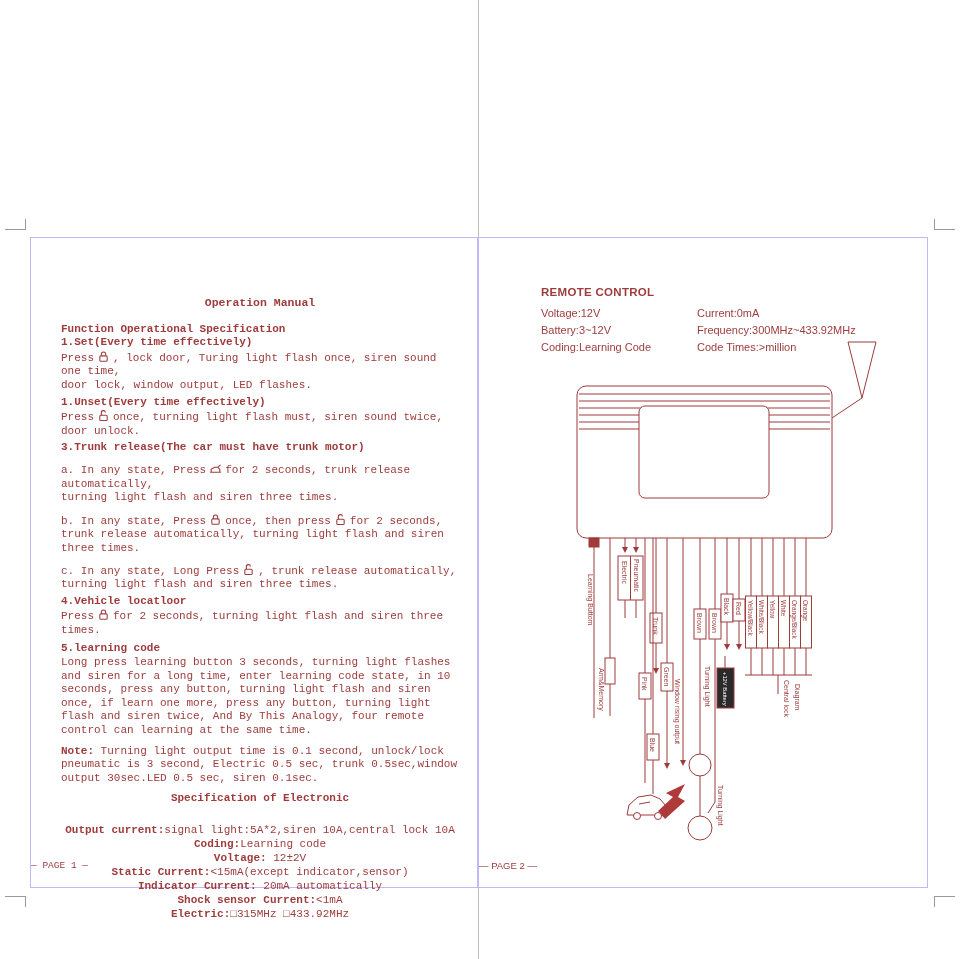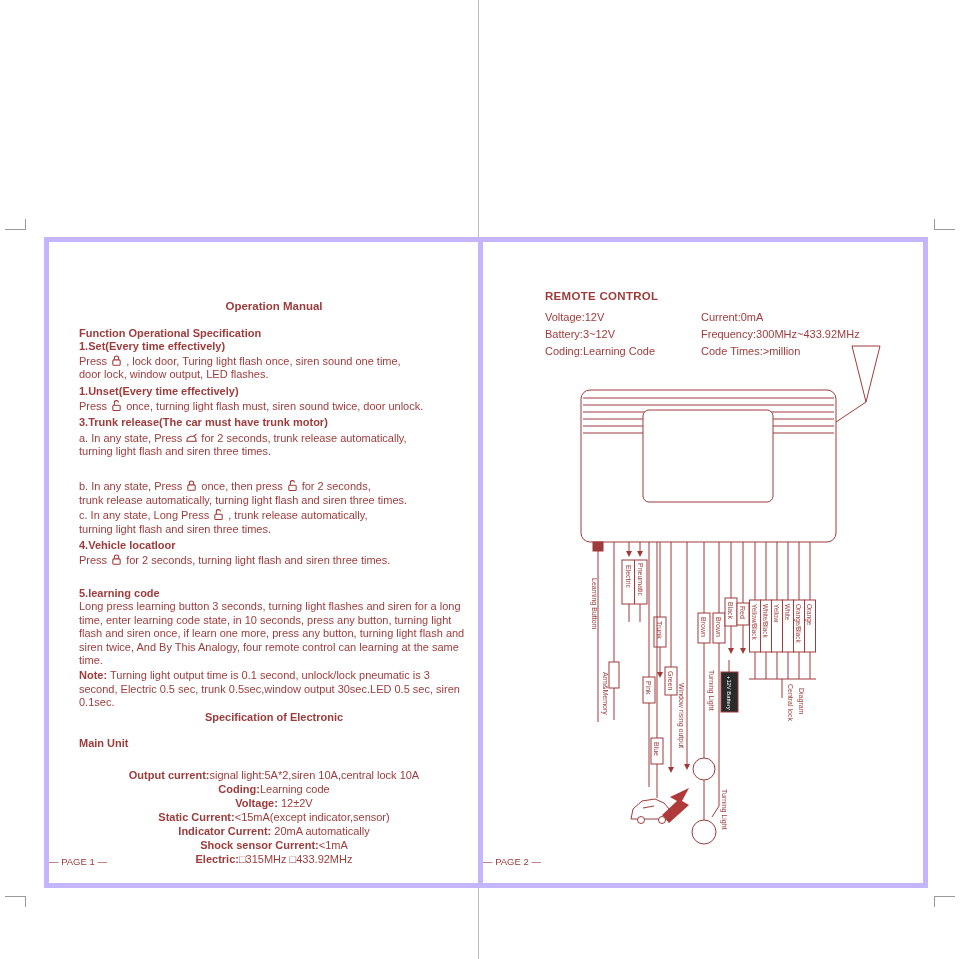--- a/index.html
+++ b/index.html
@@ -3,31 +3,31 @@
 <meta charset="utf-8">
 <style>
   * { margin:0; padding:0; box-sizing:border-box; }
   html,body { background:#ffffff; }
   body {
     position:relative; width:960px; height:959px; overflow:hidden;
     font-family:"Liberation Sans", sans-serif; color:#9e3b3b;
   }
   .divider-v { position:absolute; left:478px; top:0; width:1px; height:959px; background:#bdbdbd; }
   .crop { position:absolute; background:#9a9a9a; }
-  .page { position:absolute; top:237px; height:651px; border:5px solid #c4b5fd; background:#ffffff; }
-  #pageL { left:44px;  width:448px; }
+  .page { position:absolute; top:237px; height:651px; border:1px solid #c4b5fd; background:#ffffff; }
+  #pageL { left:30px;  width:448px;font-family:Liberation Mono, monospace; }
   #pageR { left:478px; width:450px; }
 
   .content { position:absolute; left:30px; right:18px; top:58px; font-size:11px; line-height:13.6px; }
   p { margin:0; }
   .bold { font-weight:bold; }
   .center { text-align:center; }
   .title { font-size:11.5px; margin-bottom:13px; }
-  .mt1 { margin-top:1px; } .mt3 { margin-top:3px; } .mt4 { margin-top:20px; }
-  .mt5 { margin-top:19px; } .mt13 { margin-top:13px; }
+  .mt1 { margin-top:7px; } .mt3 { margin-top:3px; } .mt4 { margin-top:8px; }
+  .mt5 { margin-top:5px; } .mt13 { margin-top:13px; }
   .specs { margin-top:17px; line-height:14px;text-align:center; }
   .pfooter { position:absolute; bottom:16px; left:0; width:100%; text-align:left; font-size:9.5px; color:#9e3b3b; }
 
   .ic { width:13px; height:13px; vertical-align:-2px; margin:0 3px; }
 
   .rc-head { position:absolute; left:62px; top:46px; font-size:11px; line-height:17px; }
   .rc-title { font-size:11.5px; margin-bottom:4px; letter-spacing:0.3px; }
   .rc-cols { display:flex; }
   .rc-col-left { width:156px; }
 
@@ -115,21 +115,20 @@
     </p>
 
     <p class="bold mt5">5.learning code</p>
     <p>Long press learning button 3 seconds, turning light flashes and siren for a long time, enter learning code state, in 10 seconds, press any button, turning light flash and siren once, if learn one more, press any button, turning light flash and siren twice, And By This Analogy, four remote control can learning at the same time.</p>
     <p class="mt1">
       <span class="bold">Note:</span><span> Turning light output time is 0.1 second, unlock/lock pneumatic is 3 second, Electric 0.5 sec, trunk 0.5sec,window output 30sec.LED 0.5 sec, siren 0.1sec.</span>
     </p>
 
     <p class="center bold mt1">Specification of Electronic</p>
 
-    <p class="bold mt13">Main Unit</p>
 
     <div class="specs">
       <p><span class="bold">Output current:</span><span>signal light:5A*2,siren 10A,central lock 10A</span></p>
       <p><span class="bold">Coding:</span><span>Learning code</span></p>
       <p><span class="bold">Voltage: </span><span>12±2V</span></p>
       <p><span class="bold">Static Current:</span><span>&lt;15mA(except indicator,sensor)</span></p>
       <p><span class="bold">Indicator Current: </span><span>20mA automatically</span></p>
       <p><span class="bold">Shock sensor Current:</span><span>&lt;1mA</span></p>
       <p><span class="bold">Electric:</span><span>□315MHz  □433.92MHz</span></p>
     </div>

